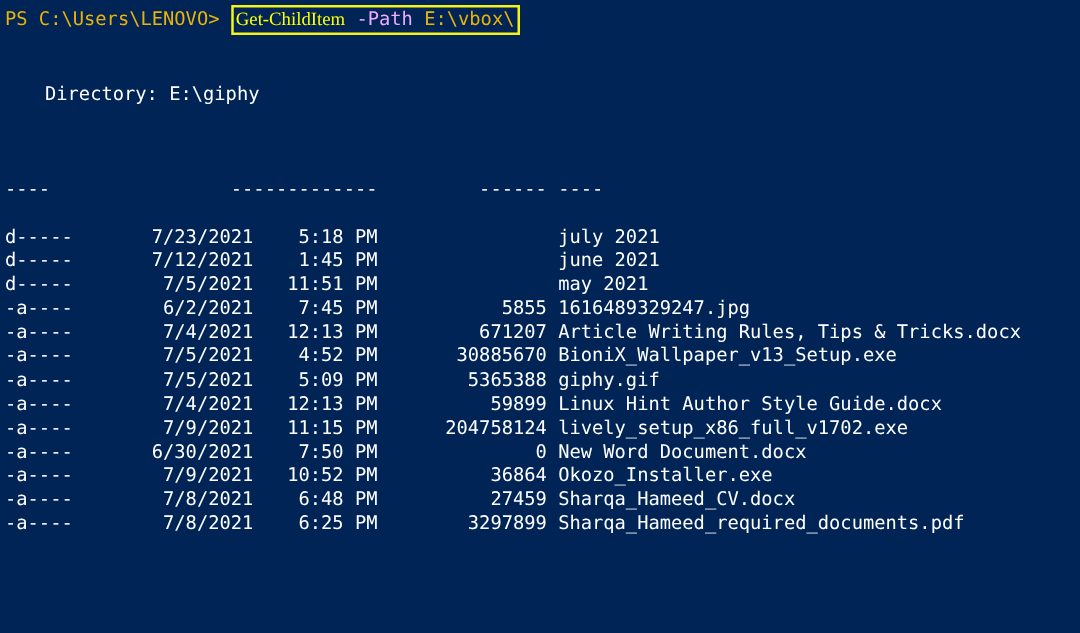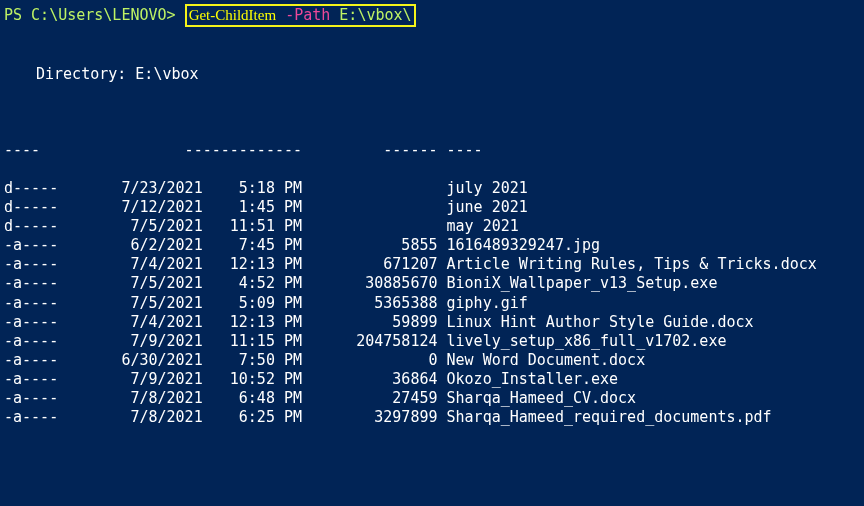--- a/index.html
+++ b/index.html
@@ -24,24 +24,24 @@
   .cmd-highlight {
     border: 2px solid #f4f41a;
     display: inline-block;
     padding: 0 2px;
   }
   .yellow {
     color: #ffff00;
     font-family: Liberation Serif, serif;
   }
   .darkgray {
-    color: #ec4899;
+    color: #f0abfc;
   }
   .white {
-    color: #bef264;
+    color: #eab308;
   }
   .directory-line {
     margin-top: 38px;
     margin-bottom: 38px;
     padding-left: 32px;
   }
   .table {
     white-space: pre;
   }
   .header-row, .header-dash {
@@ -49,18 +49,18 @@
   }
   .row {
     white-space: pre;
   }
 </style>
 </head>
 <body>
 
 <div class="prompt-line"><span class="white">PS C:\Users\LENOVO&gt; </span><span class="cmd-highlight"><span class="yellow">Get-ChildItem</span><span class="darkgray"> -Path </span><span class="white">E:\vbox\</span></span></div>
 
-<div class="directory-line">Directory: E:\vbox</div>
+<div class="directory-line">Directory: E:\giphy</div>
 
 <div class="table">
 <div class="header-dash" id="header-dash">----                -------------         ------ ----</div>
 <div id="rows-container"><div class="row">d-----       7/23/2021    5:18 PM                july 2021</div><div class="row">d-----       7/12/2021    1:45 PM                june 2021</div><div class="row">d-----        7/5/2021   11:51 PM                may 2021</div><div class="row">-a----        6/2/2021    7:45 PM           5855 1616489329247.jpg</div><div class="row">-a----        7/4/2021   12:13 PM         671207 Article Writing Rules, Tips &amp; Tricks.docx</div><div class="row">-a----        7/5/2021    4:52 PM       30885670 BioniX_Wallpaper_v13_Setup.exe</div><div class="row">-a----        7/5/2021    5:09 PM        5365388 giphy.gif</div><div class="row">-a----        7/4/2021   12:13 PM          59899 Linux Hint Author Style Guide.docx</div><div class="row">-a----        7/9/2021   11:15 PM      204758124 lively_setup_x86_full_v1702.exe</div><div class="row">-a----       6/30/2021    7:50 PM              0 New Word Document.docx</div><div class="row">-a----        7/9/2021   10:52 PM          36864 Okozo_Installer.exe</div><div class="row">-a----        7/8/2021    6:48 PM          27459 Sharqa_Hameed_CV.docx</div><div class="row">-a----        7/8/2021    6:25 PM        3297899 Sharqa_Hameed_required_documents.pdf</div></div>
 </div>
 
 </body></html>

